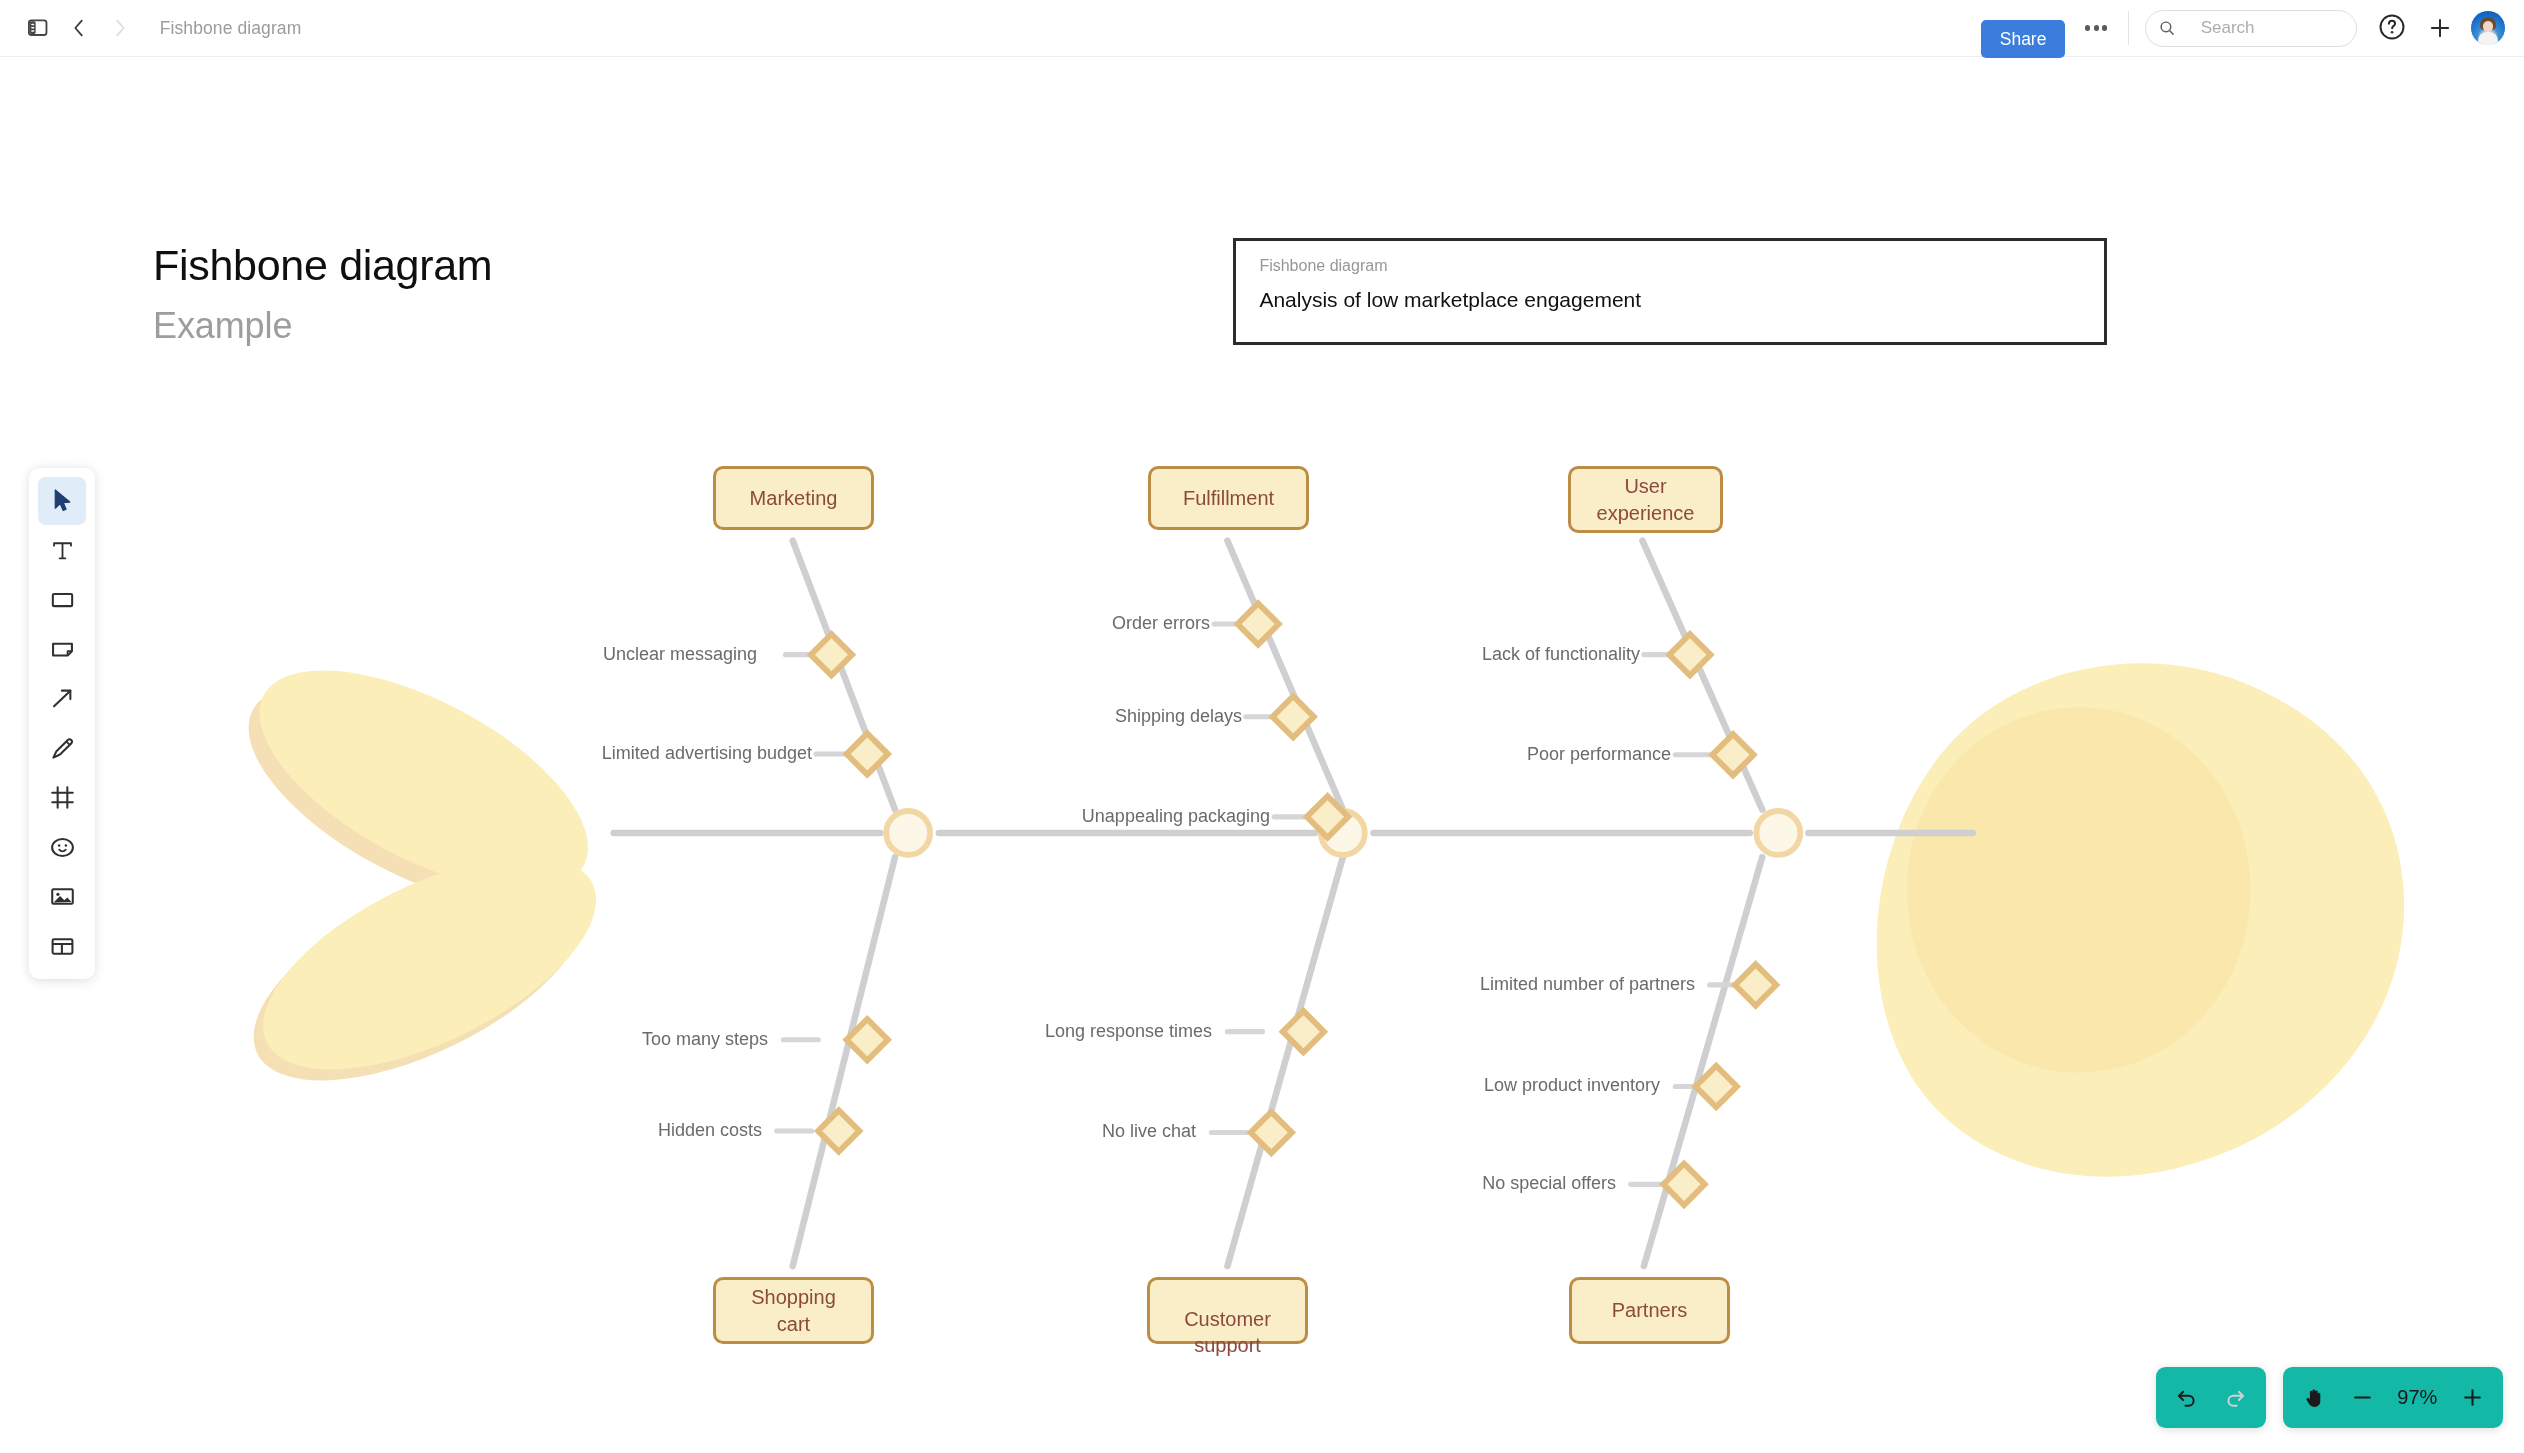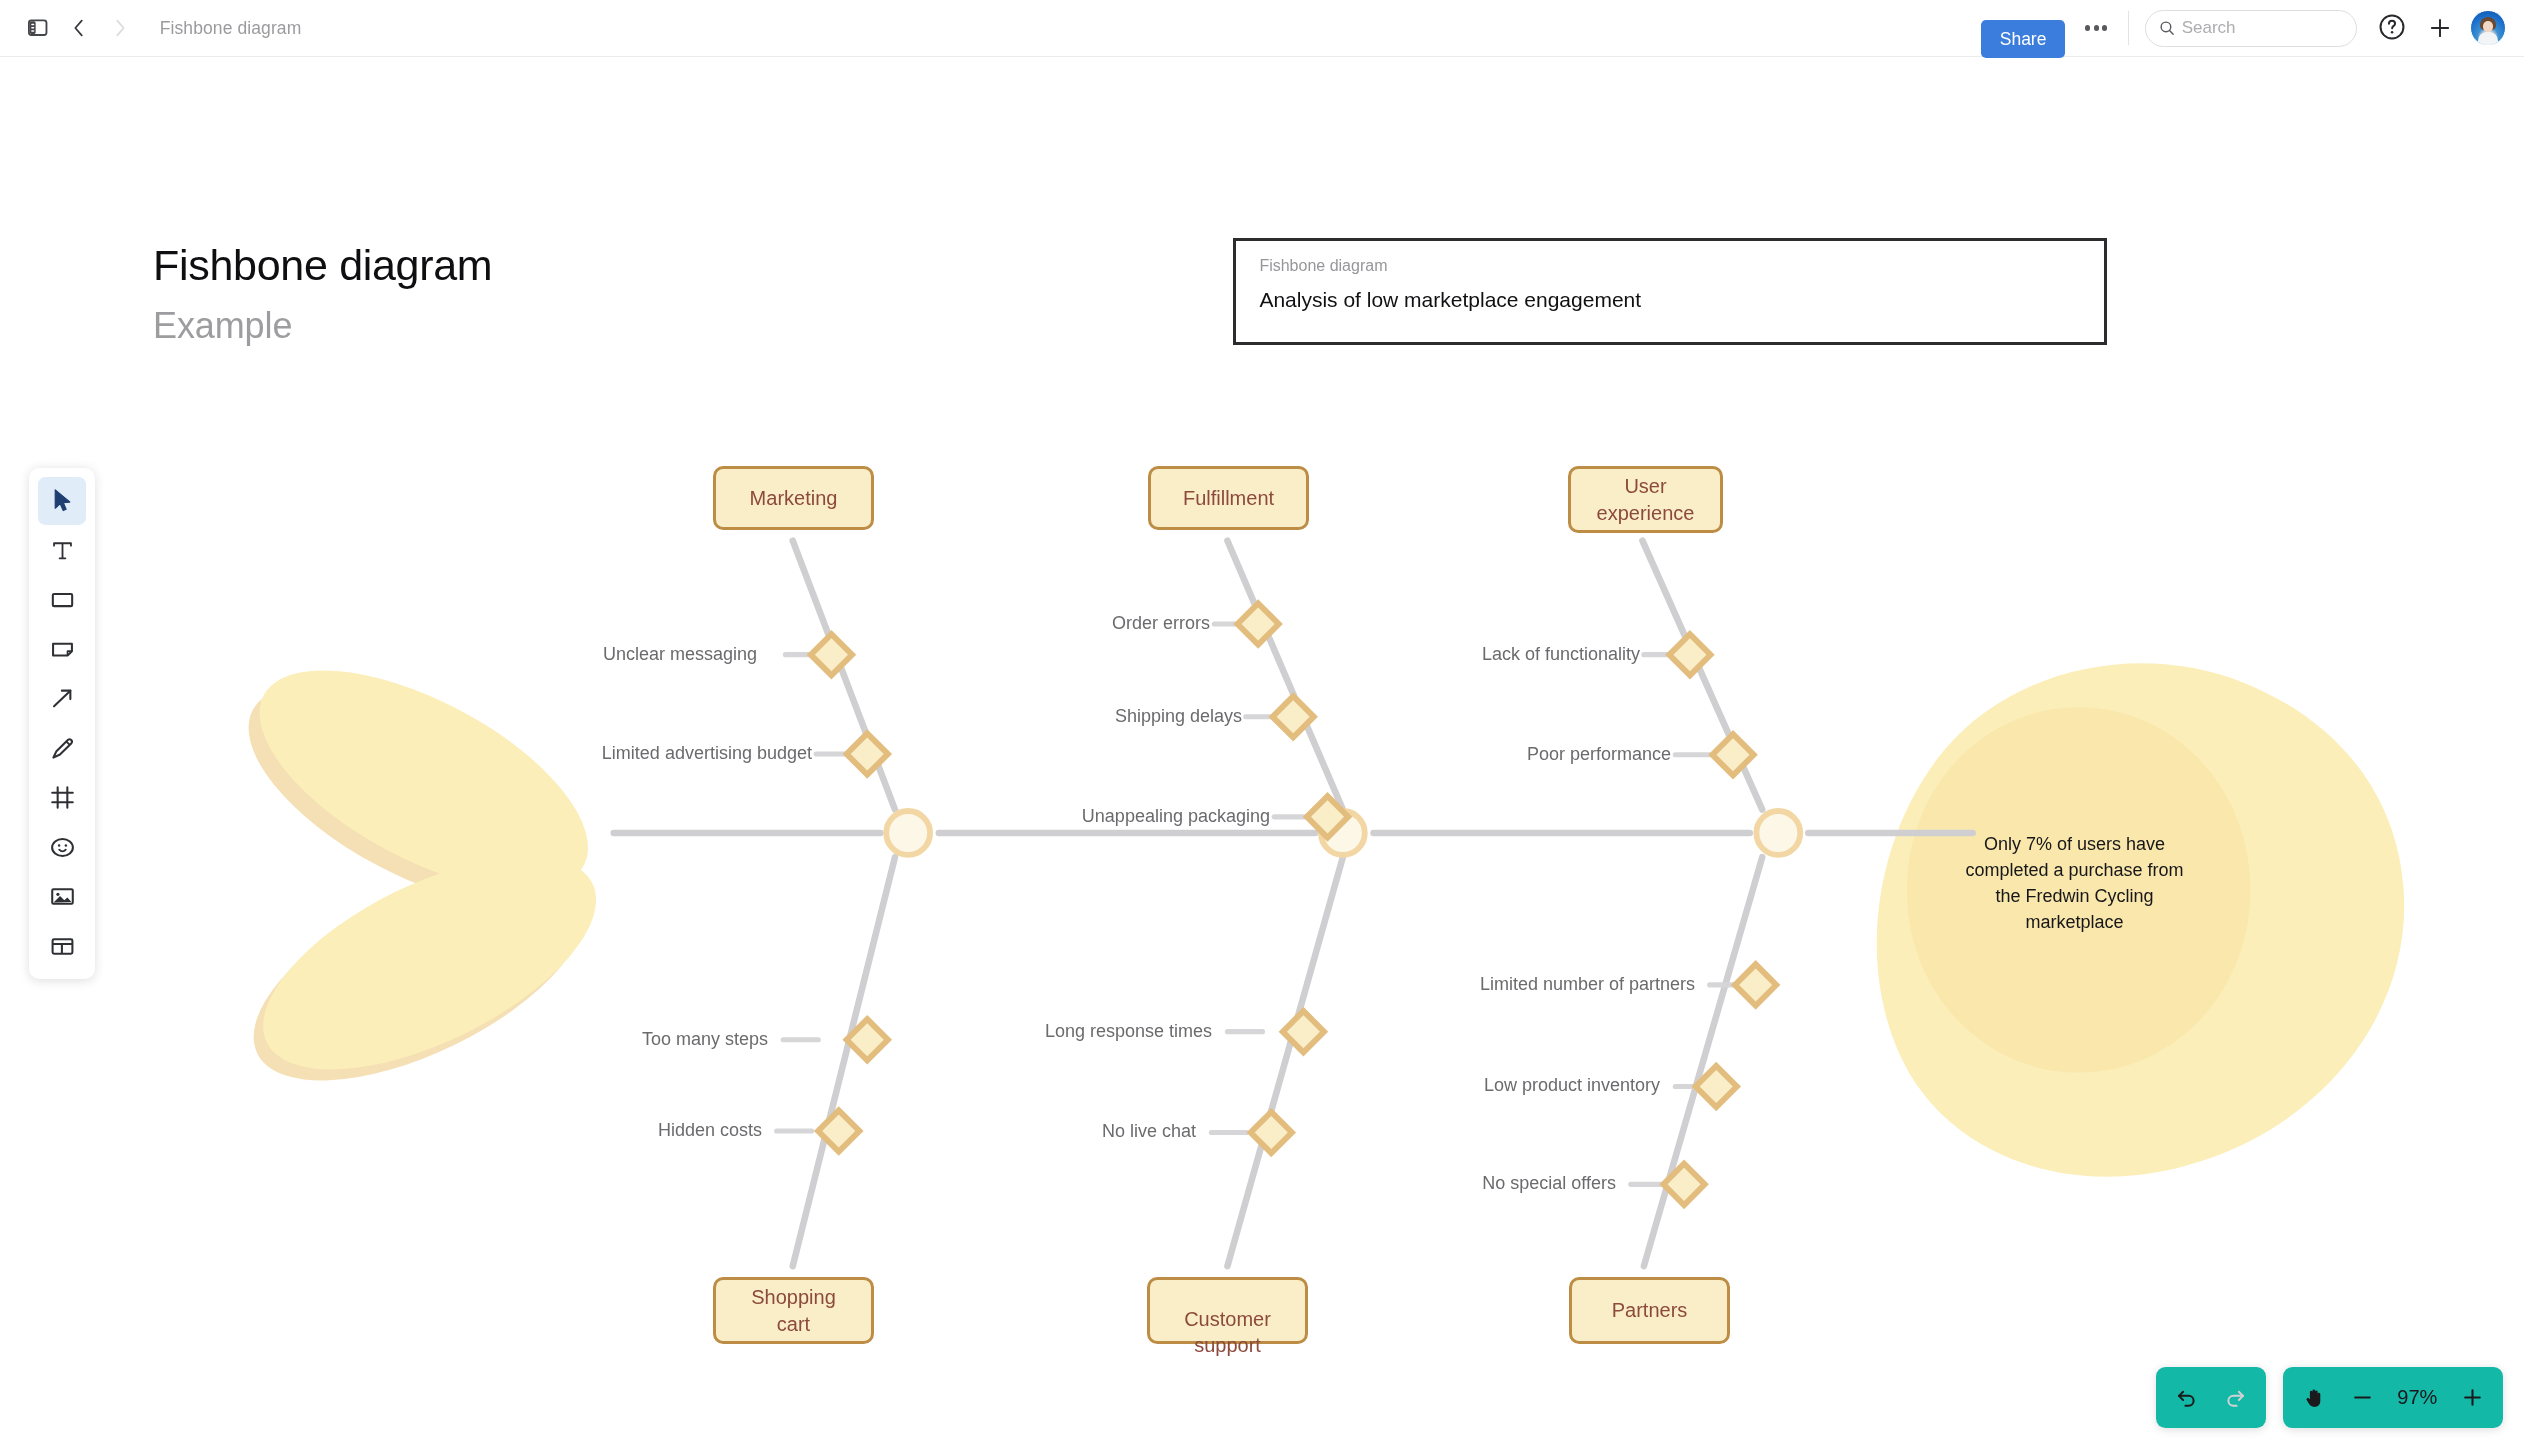--- a/index.html
+++ b/index.html
@@ -41,21 +41,21 @@
     cursor:pointer;white-space:nowrap;font-weight:400;margin-top:22px;
   }
   .dots{
     width:41px;height:38px;display:flex;align-items:center;justify-content:center;
     gap:3.7px;cursor:pointer;margin-left:10.2px;
   }
   .dots i{width:5.1px;height:5.1px;border-radius:50%;background:#5a5a5e;display:block;}
   .vsep{width:0.7px;height:34px;background:#e3e3e5;margin:0 16px 0 11.7px;}
   .searchbox{
     width:212px;height:37px;border:0.7px solid #dedee0;border-radius:19px;
-    display:flex;align-items:center;padding:0 11.7px;box-sizing:border-box;gap:6px;
+    display:flex;align-items:center;padding:0 11.7px;box-sizing:border-box;gap:25px;
     cursor:text;background:#fff;
   }
   .search-ph{font-size:17px;color:#adadb0;}
   .help-icon{width:34px;height:34px;margin-left:19px;cursor:pointer;}
   .plus-icon{width:34px;height:34px;margin-left:13px;cursor:pointer;display:flex;align-items:center;justify-content:center;}
   .avatar{
     width:34px;height:34px;border-radius:50%;margin-left:13px;cursor:pointer;
     background:radial-gradient(circle at 50% 78%, #f6e2d4 0%, #f6e2d4 17%, #3a8fd4 34%, #1669c6 72%, #0d4f9e 100%);
     position:relative;overflow:hidden;border:0.7px solid #ffffff;
   }
@@ -348,21 +348,20 @@
   <div class="cause-label" style="left:403px;top:972px;width:365px;">Too many steps</div>
   <div class="cause-label" style="left:397px;top:1063px;width:365px;">Hidden costs</div>
 
   <div class="cause-label" style="left:847px;top:964px;width:365px;">Long response times</div>
   <div class="cause-label" style="left:831px;top:1064px;width:365px;">No live chat</div>
 
   <div class="cause-label" style="left:1330px;top:917px;width:365px;">Limited number of partners</div>
   <div class="cause-label" style="left:1295px;top:1018px;width:365px;">Low product inventory</div>
   <div class="cause-label" style="left:1251px;top:1116px;width:365px;">No special offers</div>
 
-  <div class="head-text">Only 7% of users have completed a purchase from the Fredwin Cycling marketplace</div>
 </div>
 
 <div class="toolpanel">
   <div class="tool active">
     <svg width="29" height="29" viewBox="0 0 24 24" fill="none">
       <path d="M6 3.2 L6 18.4 L10.1 14.6 L12.6 20.3 L15 19.2 L12.6 13.7 L18 13.3 Z" fill="#1f3f72" stroke="#1f3f72" stroke-width="1" stroke-linejoin="round"></path>
     </svg>
   </div>
   <div class="tool">
     <svg width="29" height="29" viewBox="0 0 24 24" fill="none">

